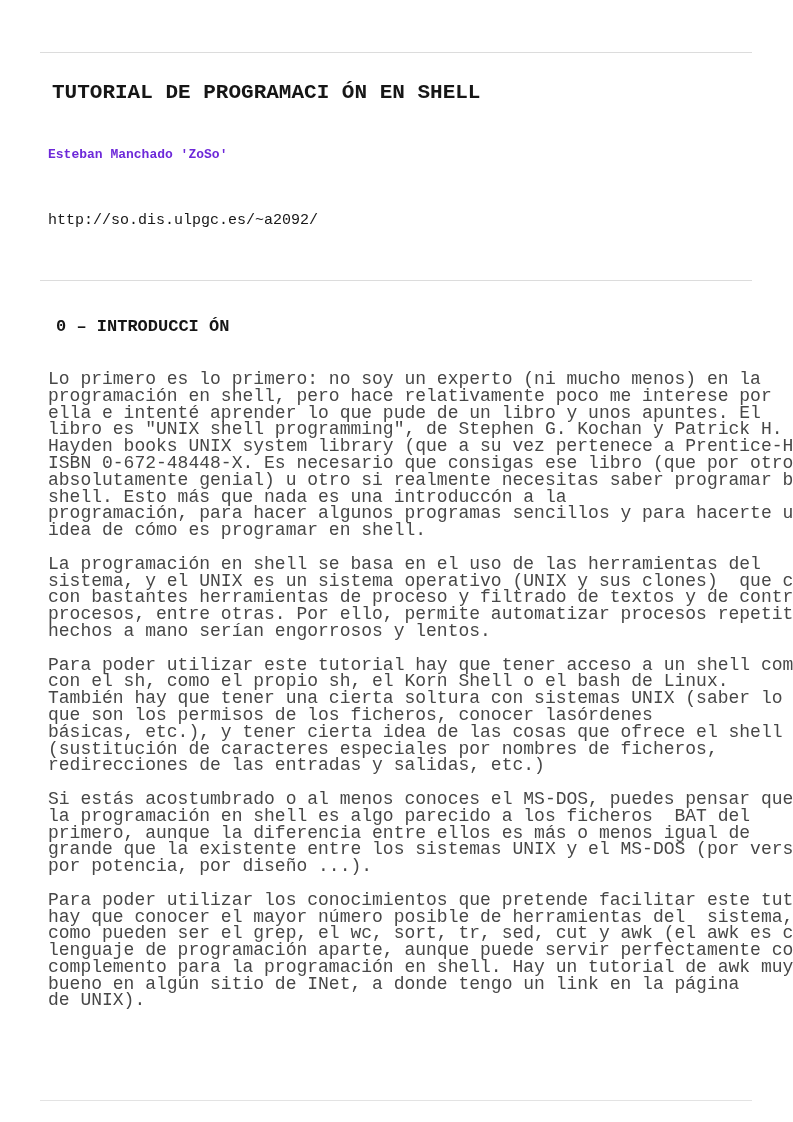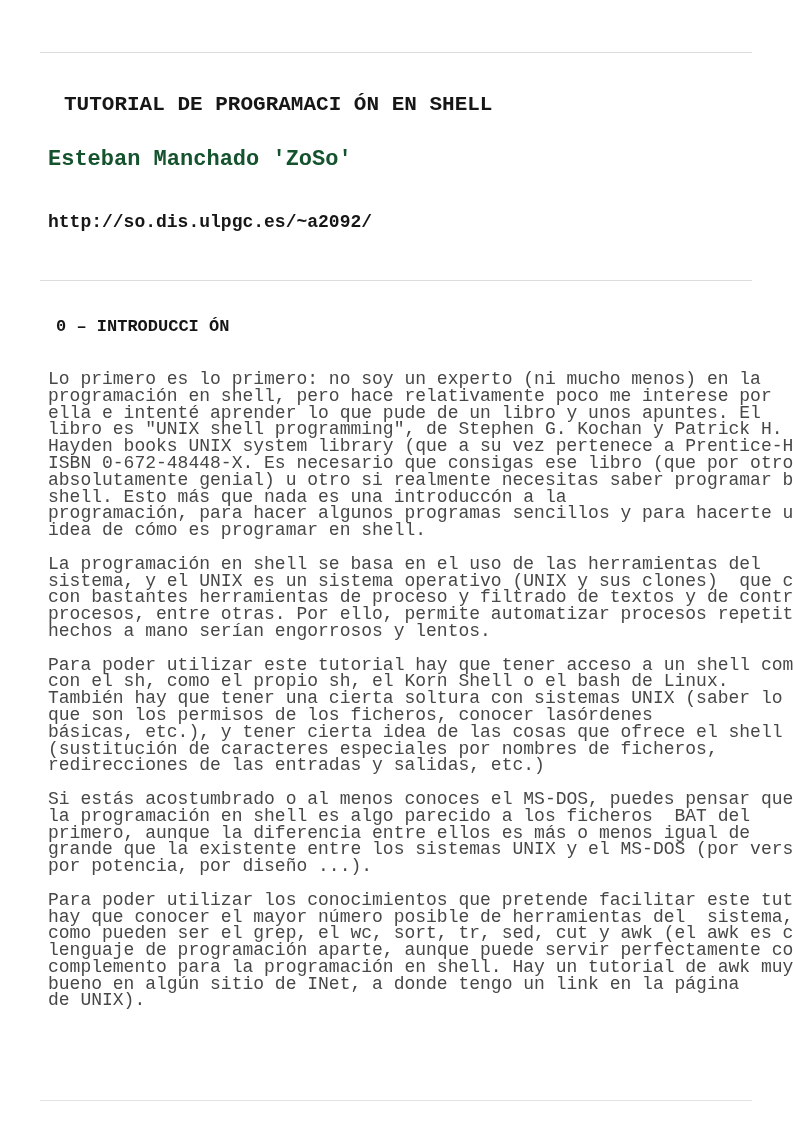--- a/index.html
+++ b/index.html
@@ -21,43 +21,43 @@
     height: 1px;
     background: #dcdcdc;
   }
   .rule-top    { top: 52px; }
   .rule-mid    { top: 280px; }
   .rule-bottom { top: 1100px; background: #e3e3e3; }
   .doc-title {
     position: absolute;
     left: 48px;
     top: 76px;
-    margin: 16px;
+    margin: 4px;
     font-family: "Liberation Mono", "DejaVu Sans Mono", monospace;
     font-size: 21px;
     line-height: 1.2;
     font-weight: 700;
     color: #161616;
     white-space: pre;
   }
   .doc-author {
     position: absolute;
     left: 48px;
     top: 147px;
-    font-size: 22px;
+    font-size: 13px;
     font-weight: 700;
-    color: #14532d;
+    color: #6d28d9;
     white-space: pre;
   }
   .doc-url {
     position: absolute;
     left: 48px;
     top: 212px;
-    font-size: 18px;
-    font-weight: 700;
+    font-size: 15px;
+    font-weight: 400;
     color: #161616;
     white-space: pre;
   }
   .section-heading {
     position: absolute;
     left: 48px;
     top: 309px;
     margin: 8px;
     font-family: "Liberation Mono", "DejaVu Sans Mono", monospace;
     font-size: 17px;

